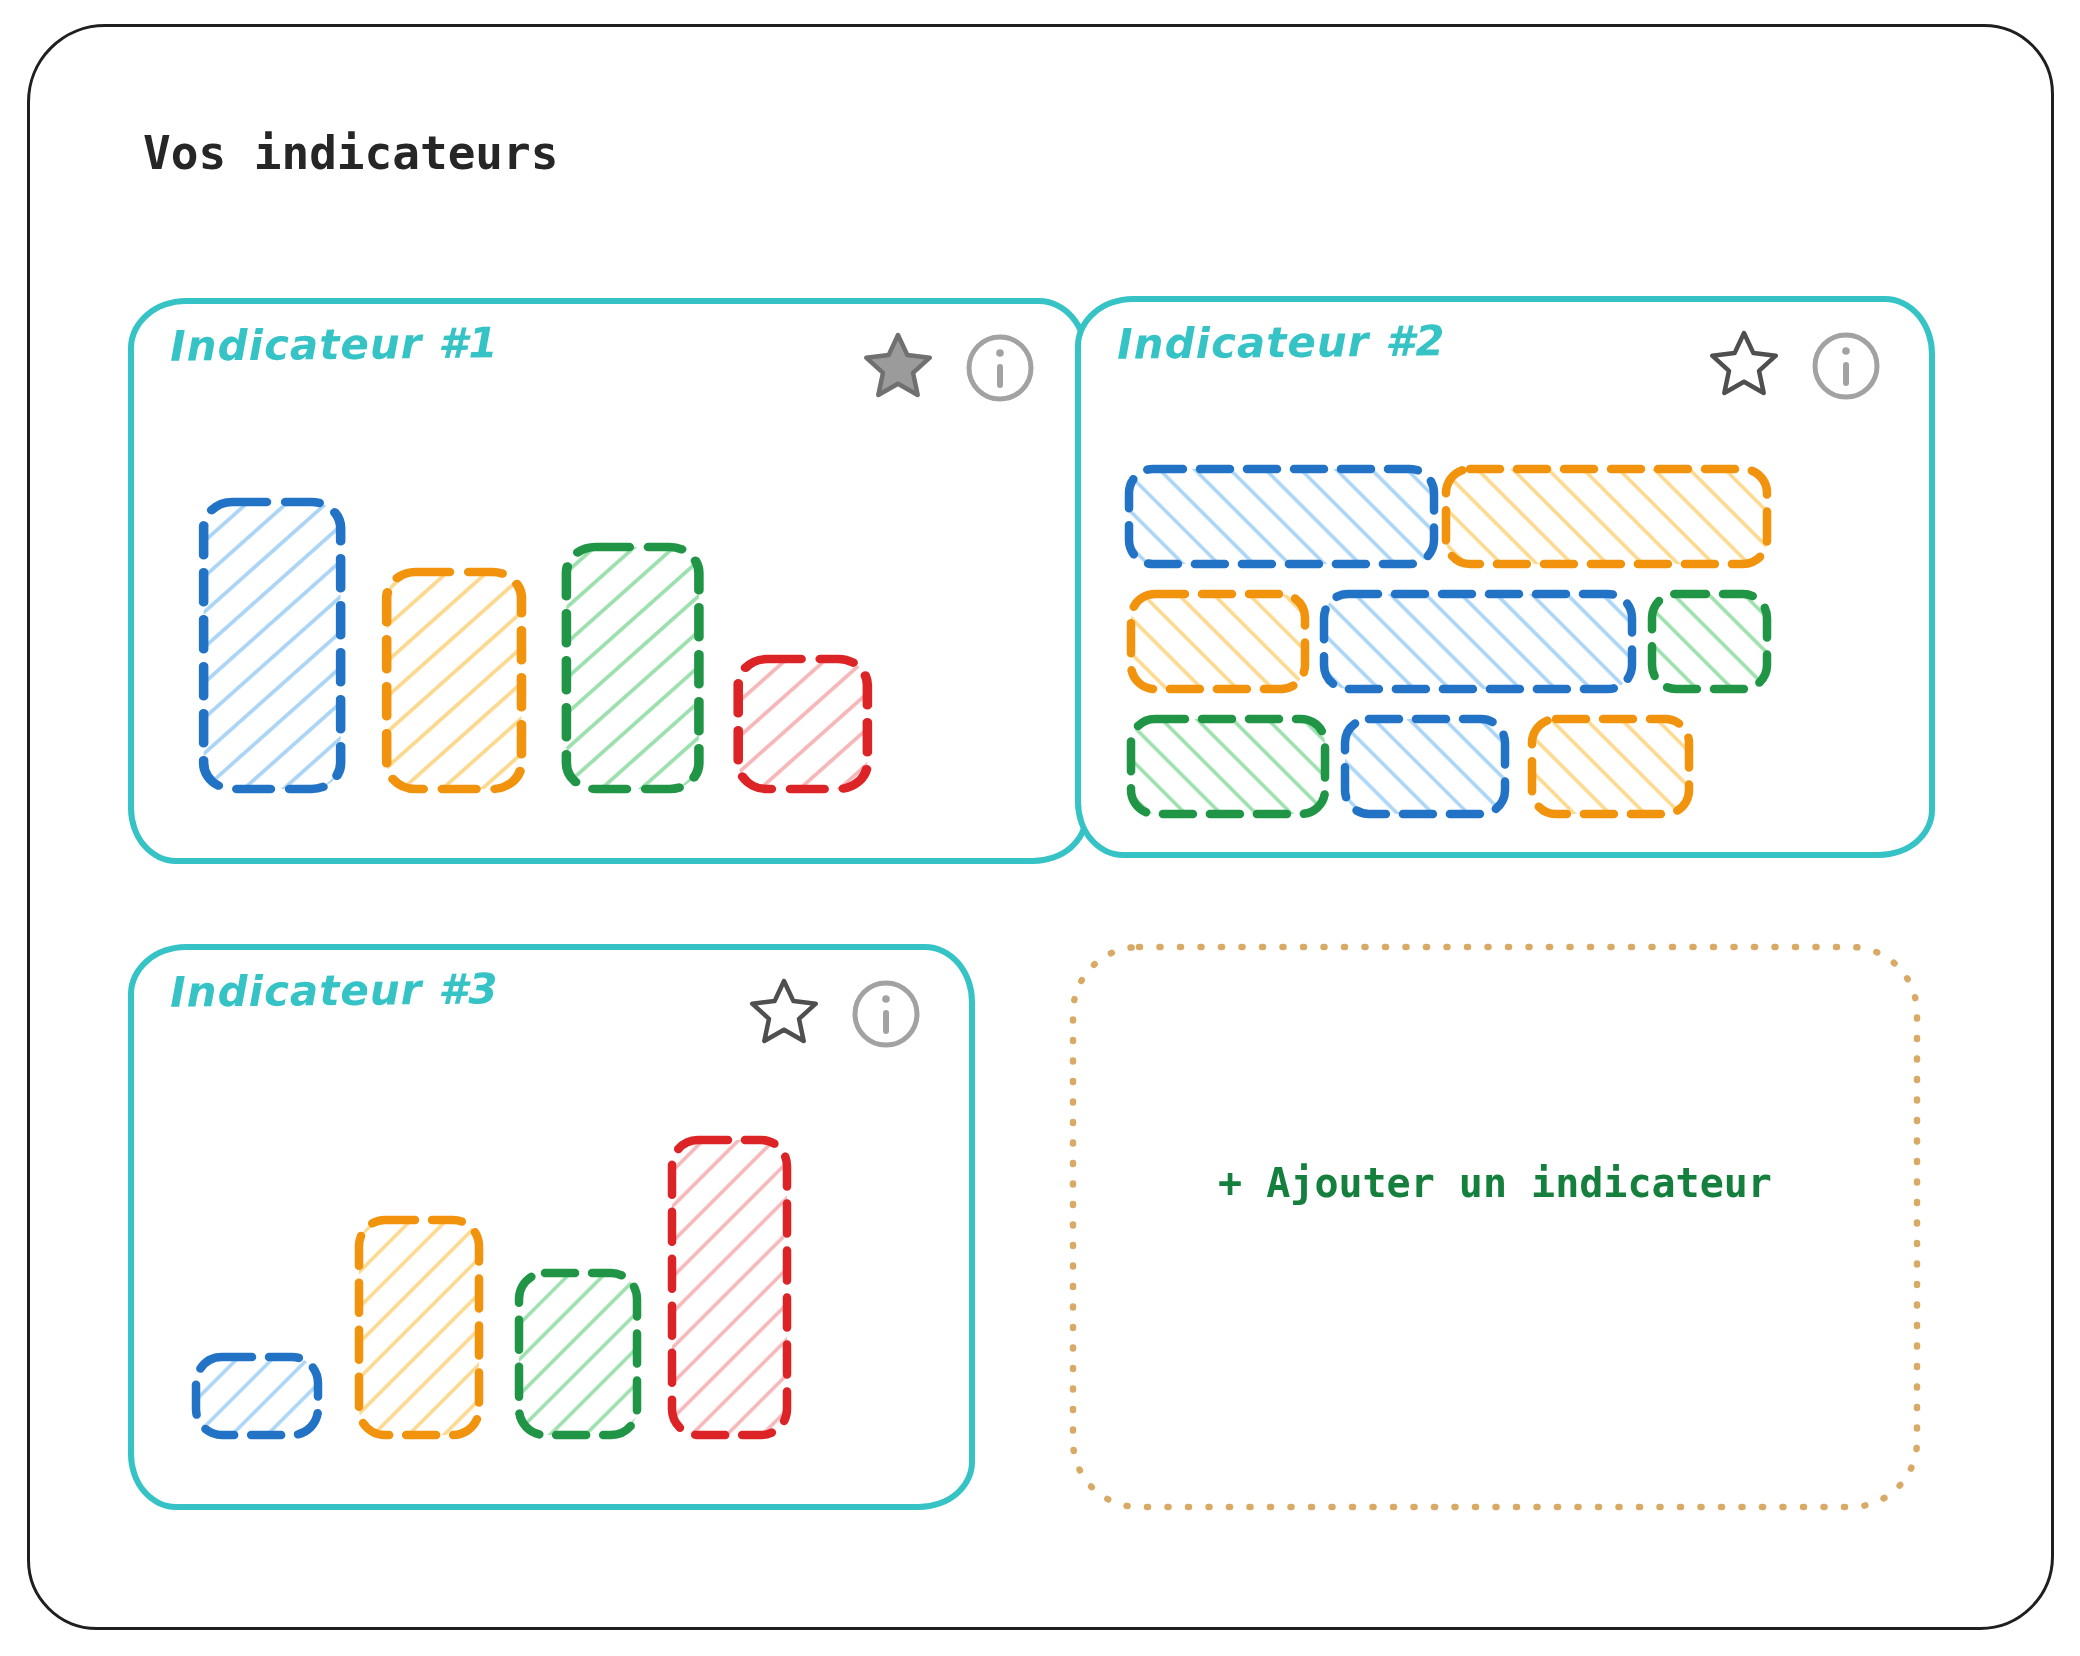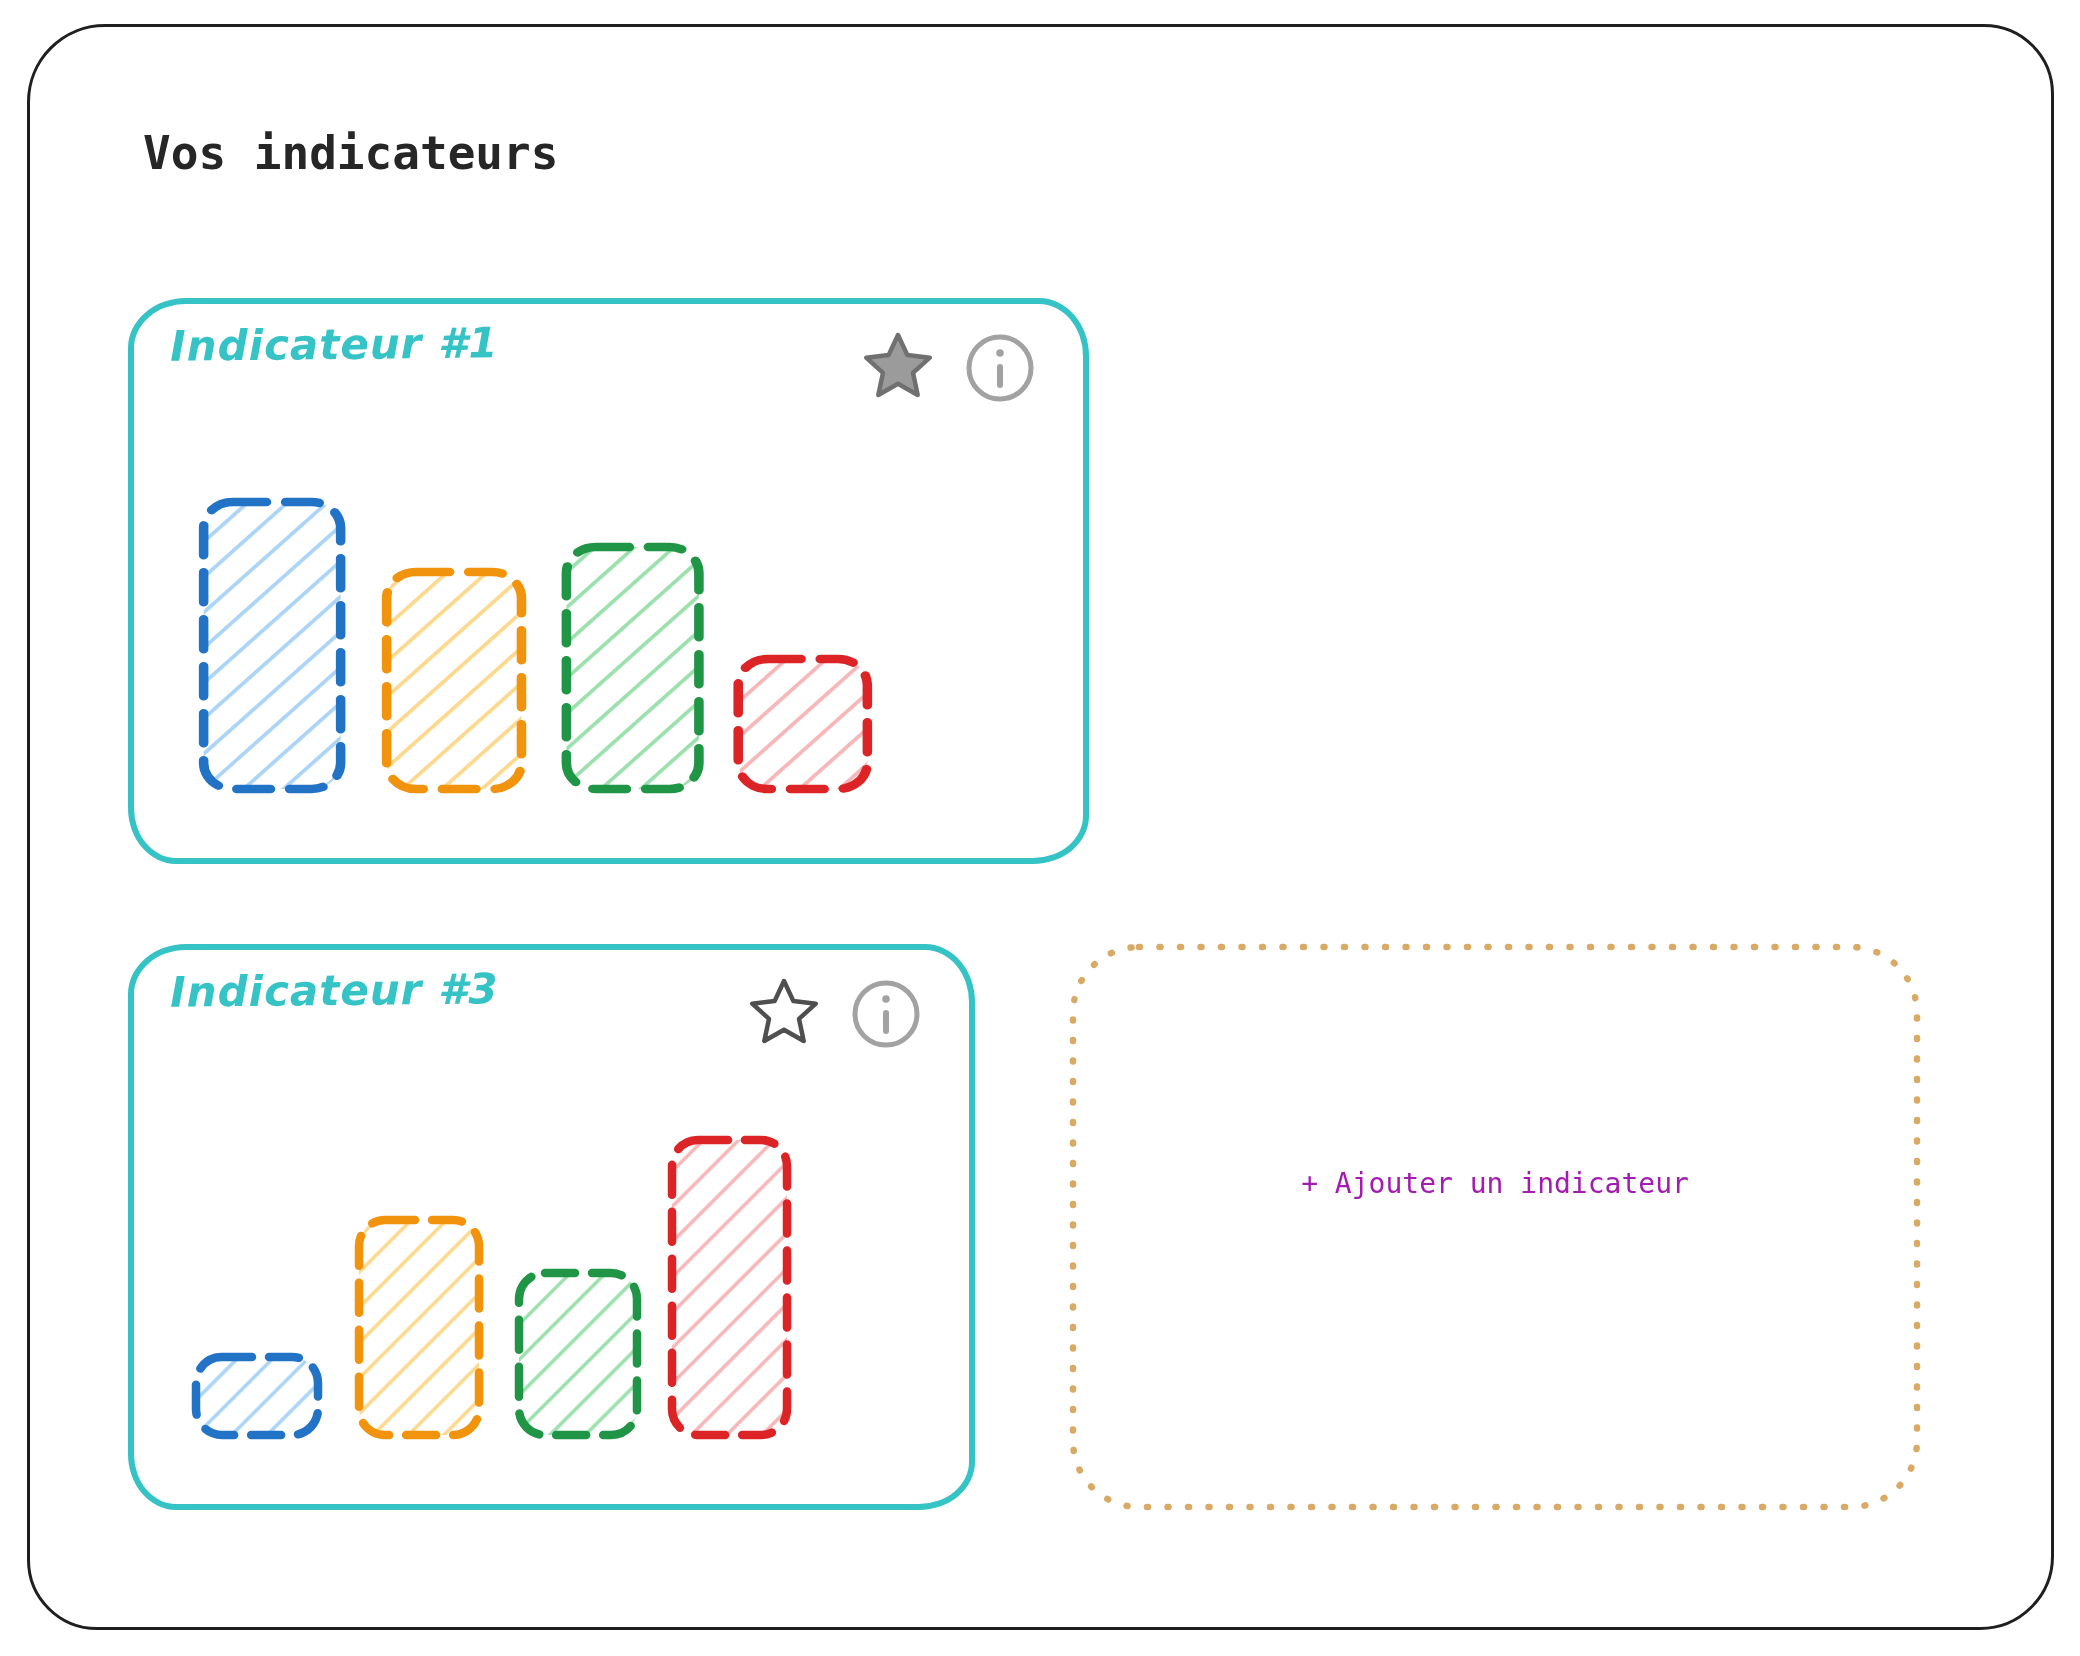--- a/index.html
+++ b/index.html
@@ -52,23 +52,23 @@
   .add-card{
     position:absolute;
     left:1068px;top:942px;width:854px;height:570px;
     display:flex;align-items:center;justify-content:center;
     cursor:pointer;
   }
   .add-card .dotted-border{position:absolute;left:0;top:0;width:100%;height:100%;}
   .add-label{
     position:relative;
     font-family:"DejaVu Sans Mono","Liberation Mono",monospace;
-    font-weight:normal;
-    font-size:28px;
-    color:#a21caf;
+    font-weight:bold;
+    font-size:40px;
+    color:#15803d;
     transform:translateY(-44px);
     white-space:nowrap;
   }
 </style>
 </head>
 <body>
 
 <div class="canvas">
 
   <div class="outer-frame"></div>
@@ -115,20 +115,41 @@
     <svg class="icon-star" viewBox="-40 -40 80 80">
         <path d="M0,-33 L9.4,-12.9 L31.8,-10.3 L15,4.8 L19.7,27 L0,15.7 L-19.7,27 L-15,4.8 L-31.8,-10.3 L-9.4,-12.9 Z" stroke-linejoin="round" stroke-width="4.5" fill="#9b9b9b" stroke="#707070"></path>
       </svg>
     <svg class="icon-info" viewBox="-38 -38 76 76">
       <circle cx="0" cy="0" r="31" fill="#ffffff" stroke="#a2a2a2" stroke-width="5"></circle>
       <line x1="0" y1="-1" x2="0" y2="17" stroke="#a2a2a2" stroke-width="6" stroke-linecap="round"></line>
       <circle cx="0" cy="-15" r="3.8" fill="#a2a2a2"></circle>
     </svg>
   </div>
 
+  <div class="card card-2">
+    <svg class="chart-svg" viewBox="0 0 848 550" preserveAspectRatio="none">
+        <rect x="48" y="167" width="305" height="95" rx="24" fill="url(#h-blue-back)" stroke="#2273c6" stroke-width="8.5" stroke-dasharray="30 17" stroke-linecap="round" stroke-linejoin="round"></rect>
+        <rect x="365" y="167" width="321" height="95" rx="24" fill="url(#h-orange-back)" stroke="#f1930d" stroke-width="8.5" stroke-dasharray="30 17" stroke-linecap="round" stroke-linejoin="round"></rect>
+        <rect x="50" y="292" width="174" height="95" rx="24" fill="url(#h-orange-back)" stroke="#f1930d" stroke-width="8.5" stroke-dasharray="30 17" stroke-linecap="round" stroke-linejoin="round"></rect>
+        <rect x="243" y="292" width="308" height="95" rx="24" fill="url(#h-blue-back)" stroke="#2273c6" stroke-width="8.5" stroke-dasharray="30 17" stroke-linecap="round" stroke-linejoin="round"></rect>
+        <rect x="571" y="292" width="115" height="95" rx="24" fill="url(#h-green-back)" stroke="#219546" stroke-width="8.5" stroke-dasharray="30 17" stroke-linecap="round" stroke-linejoin="round"></rect>
+        <rect x="50" y="417" width="194" height="95" rx="24" fill="url(#h-green-back)" stroke="#219546" stroke-width="8.5" stroke-dasharray="30 17" stroke-linecap="round" stroke-linejoin="round"></rect>
+        <rect x="264" y="417" width="160" height="95" rx="24" fill="url(#h-blue-back)" stroke="#2273c6" stroke-width="8.5" stroke-dasharray="30 17" stroke-linecap="round" stroke-linejoin="round"></rect>
+        <rect x="451" y="417" width="157" height="95" rx="24" fill="url(#h-orange-back)" stroke="#f1930d" stroke-width="8.5" stroke-dasharray="30 17" stroke-linecap="round" stroke-linejoin="round"></rect>
+      </svg>
+    <div class="card-title">Indicateur #2</div>
+    <svg class="icon-star" viewBox="-40 -40 80 80">
+        <path d="M0,-33 L9.4,-12.9 L31.8,-10.3 L15,4.8 L19.7,27 L0,15.7 L-19.7,27 L-15,4.8 L-31.8,-10.3 L-9.4,-12.9 Z" stroke-linejoin="round" stroke-width="4.5" fill="#ffffff" stroke="#4f4f4f"></path>
+      </svg>
+    <svg class="icon-info" viewBox="-38 -38 76 76">
+      <circle cx="0" cy="0" r="31" fill="#ffffff" stroke="#a2a2a2" stroke-width="5"></circle>
+      <line x1="0" y1="-1" x2="0" y2="17" stroke="#a2a2a2" stroke-width="6" stroke-linecap="round"></line>
+      <circle cx="0" cy="-15" r="3.8" fill="#a2a2a2"></circle>
+    </svg>
+  </div>
 
   <div class="card card-3">
     <svg class="chart-svg" viewBox="0 0 835 554" preserveAspectRatio="none">
         <rect x="62" y="407" width="122" height="78" rx="26" fill="url(#h-blue-fwd)" stroke="#2273c6" stroke-width="8.5" stroke-dasharray="30 17" stroke-linecap="round" stroke-linejoin="round"></rect>
         <rect x="225" y="270" width="120" height="215" rx="26" fill="url(#h-orange-fwd)" stroke="#f1930d" stroke-width="8.5" stroke-dasharray="30 17" stroke-linecap="round" stroke-linejoin="round"></rect>
         <rect x="385" y="323" width="118" height="162" rx="26" fill="url(#h-green-fwd)" stroke="#219546" stroke-width="8.5" stroke-dasharray="30 17" stroke-linecap="round" stroke-linejoin="round"></rect>
         <rect x="538" y="190" width="115" height="295" rx="26" fill="url(#h-red-fwd)" stroke="#dc2427" stroke-width="8.5" stroke-dasharray="30 17" stroke-linecap="round" stroke-linejoin="round"></rect>
       </svg>
     <div class="card-title">Indicateur #3</div>
     <svg class="icon-star" viewBox="-40 -40 80 80">

